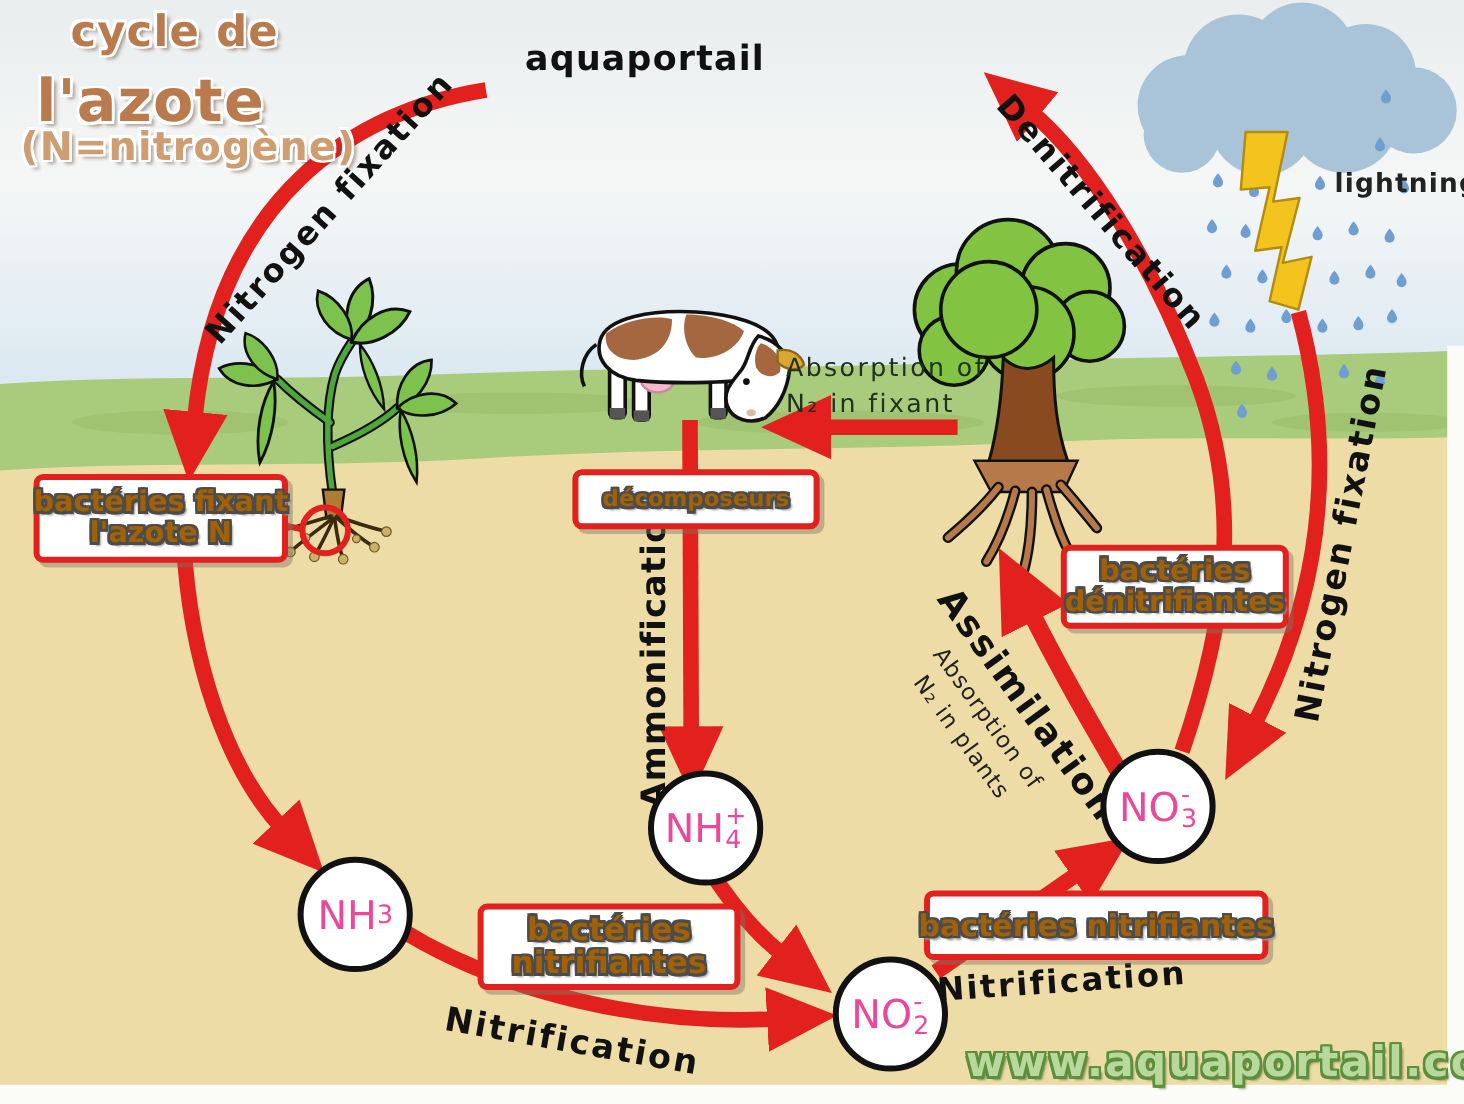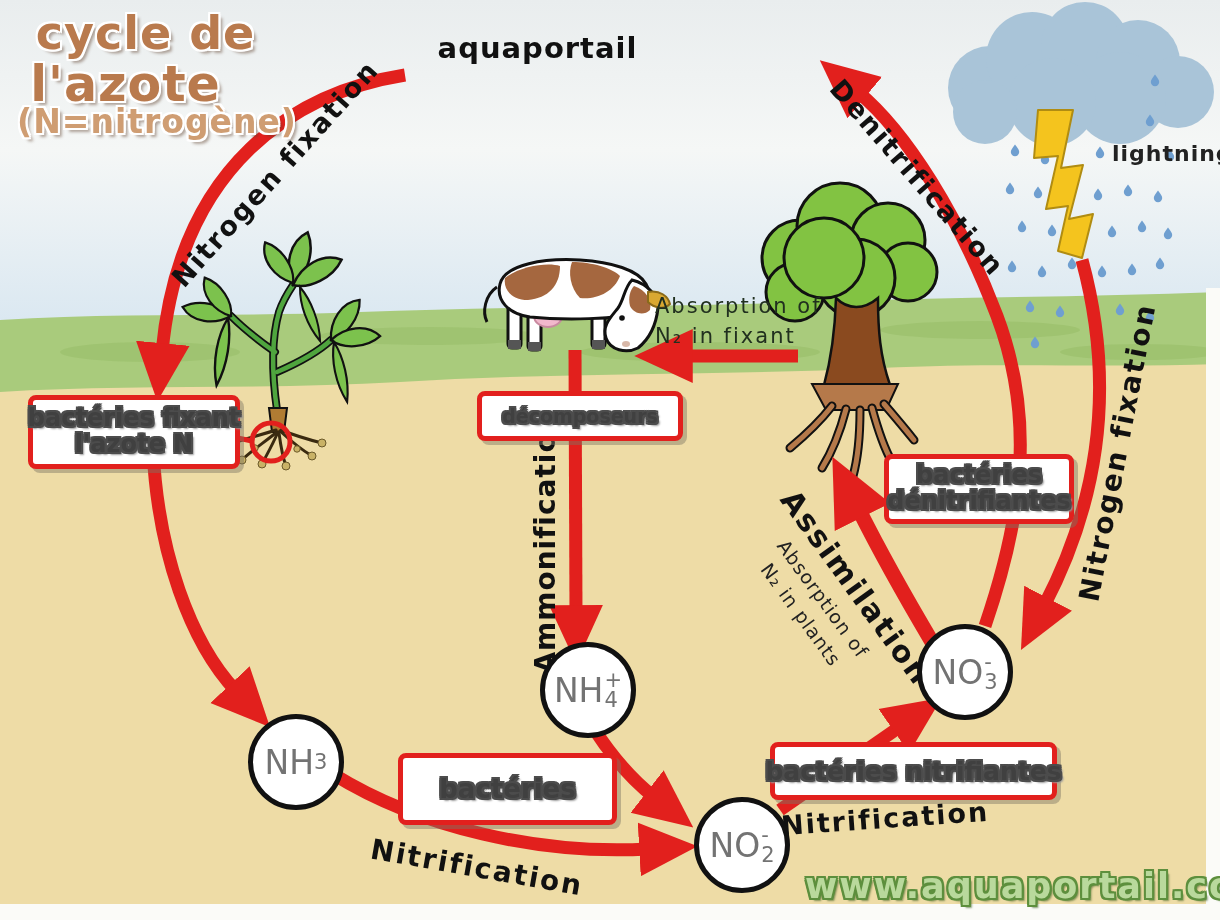--- a/index.html
+++ b/index.html
@@ -10,46 +10,46 @@
   }
   #scene{position:absolute;left:0;top:0;z-index:1;}
   .abs{position:absolute;z-index:2;}
   
   .title-line{
     text-align:center;font-weight:bold;color:#b97a4d;letter-spacing:1px;
     text-shadow:-2px -2px 0 #fff,2px -2px 0 #fff,-2px 2px 0 #fff,2px 2px 0 #fff,
                  -2px 0 0 #fff,2px 0 0 #fff,0 -2px 0 #fff,0 2px 0 #fff,
                  4px 4px 3px rgba(90,60,40,.45);
   }
-  .t1{left:28px;top:6px;width:235px;font-size:46px;}
+  .t1{left:28px;top:6px;width:235px;font-size:36px;}
   .t2{left:8px;top:56px;width:235px;font-size:49px;}
   .t3{left:12px;top:102px;width:290px;font-size:33px;color:#cf9d72;}
   
   .blk{color:#111;font-weight:bold;text-align:center;white-space:nowrap;}
   .atm{left:395px;top:33px;width:285px;font-size:29px;line-height:1.05;letter-spacing:1px;word-spacing:6px;}
   .rot{transform-origin:center center;}
   .lightning-lab{left:1112px;top:141px;font-size:22px;font-weight:bold;color:#222;letter-spacing:1px;}
   .abs-animals{left:655px;top:291px;font-size:21px;font-weight:normal;color:#21301f;
                letter-spacing:2px;line-height:1.45;text-align:left;white-space:nowrap;}
   .abs-plants{font-size:19px;font-weight:normal;color:#222;letter-spacing:1px;line-height:1.4;}
   
   .rbox{
     background:#fff;border:5px solid #e2201d;border-radius:8px;
     display:flex;flex-direction:column;align-items:center;justify-content:center;
     box-shadow:4px 4px 0 rgba(125,118,100,.45);
-    color:#404040;font-weight:bold;text-align:right;line-height:1.08;white-space:nowrap;
+    color:#a16207;font-weight:bold;text-align:right;line-height:1.08;white-space:nowrap;
     text-shadow:-2px -2px 0 #4c4c4c,2px -2px 0 #4c4c4c,-2px 2px 0 #4c4c4c,2px 2px 0 #4c4c4c,
                 -2px 0 0 #4c4c4c,2px 0 0 #4c4c4c,0 -2px 0 #4c4c4c,0 2px 0 #4c4c4c,
                 3px 3px 2px #9a9a9a;
   }
   
   .mol{
     background:#fff;border:5px solid #111;border-radius:50%;
     width:86px;height:86px;display:flex;align-items:center;justify-content:center;
-    color:#737373;font-size:33px;font-weight:normal;
+    color:#ec4899;font-size:33px;font-weight:normal;
   }
   .mol-stack{display:inline-flex;flex-direction:column;align-items:flex-start;
              font-size:21px;line-height:.95;margin-left:1px;transform:translateY(1px);}
   .mol sub{font-size:21px;}
   .wm{
     left:805px;top:866px;width:415px;text-align:right;font-size:35px;font-weight:bold;
     color:#b9d99c;letter-spacing:2px;
     text-shadow:-2px -2px 0 #5d8f3d,2px -2px 0 #5d8f3d,-2px 2px 0 #5d8f3d,2px 2px 0 #5d8f3d,
                 -2px 0 0 #5d8f3d,2px 0 0 #5d8f3d,0 -2px 0 #5d8f3d,0 2px 0 #5d8f3d,
                 3px 3px 2px rgba(60,95,35,.6);
@@ -299,20 +299,21 @@
     <div>décomposeurs</div>
   </div>
 
   <div class="abs rbox" style="left:884px;top:454px;width:180px;height:60px;font-size:24px;">
     <div>bactéries</div>
     <div>dénitrifiantes</div>
   </div>
 
   <div class="abs rbox" style="left:398px;top:753px;width:209px;height:62px;font-size:26px;">
     <div>bactéries</div>
+    <div>nitrifiantes</div>
   </div>
 
   <div class="abs rbox" style="left:770px;top:742px;width:277px;height:48px;font-size:25px;">
     <div>bactéries nitrifiantes</div>
   </div>
 
   <div class="abs mol" style="left:540px;top:642px;">
     <span>NH</span>
       <span class="mol-stack">
         <span>+</span>

